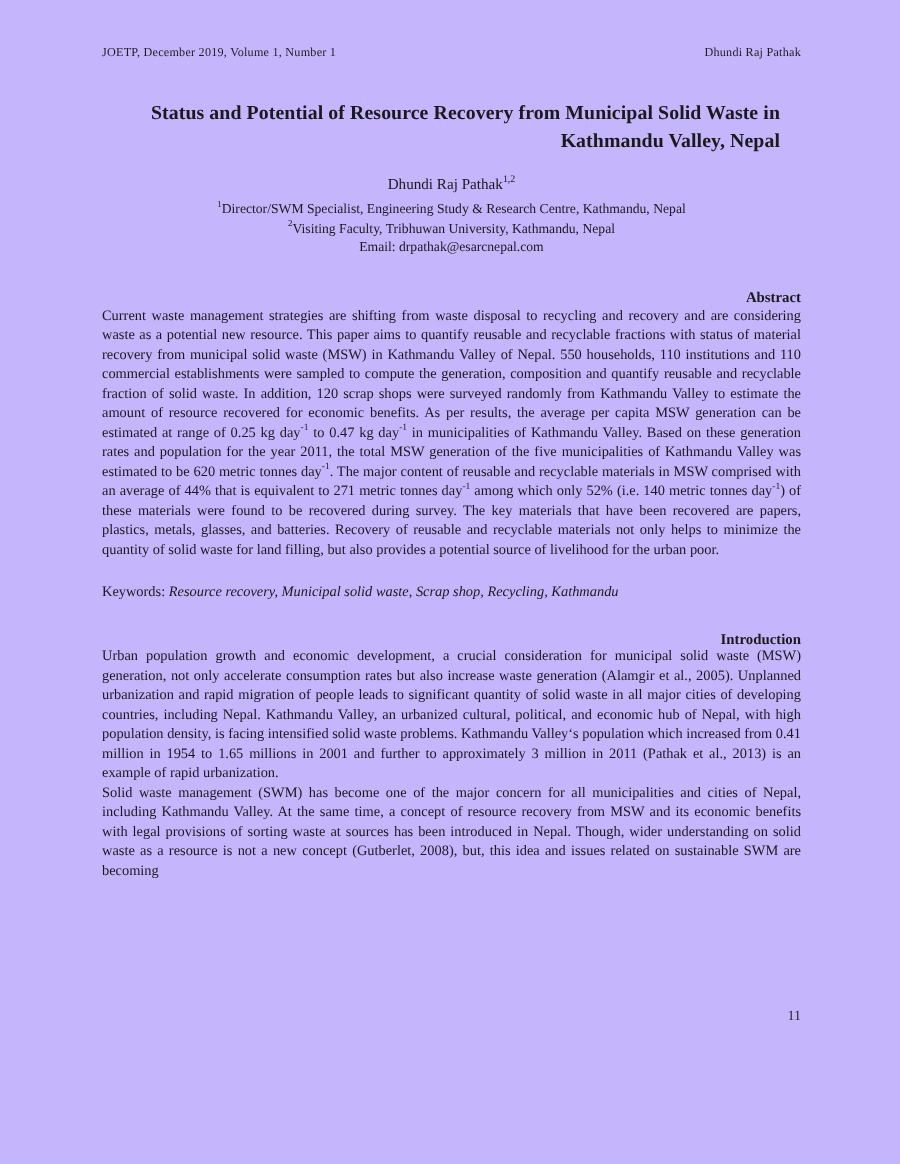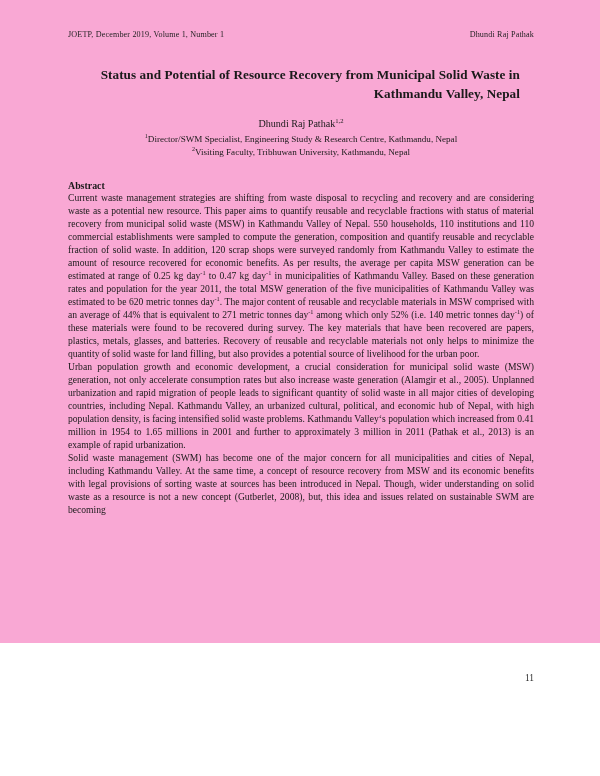--- a/index.html
+++ b/index.html
@@ -10,22 +10,22 @@
   body {
     width: 600px;
     height: 776px;
     font-family: "Liberation Serif", "DejaVu Serif", serif;
     color: #1a1a1a;
     overflow: hidden;
   }
   .page {
     position: relative;
     width: 600px;
-    height: 643px;
-    background: #f9a8d4;
+    height: 776px;
+    background: #c4b5fd;
     box-sizing: border-box;
   }
   .content {
     position: absolute;
     left: 68px;
     top: 30px;
     width: 466px;
   }
   .running-head {
     display: flex;
@@ -58,20 +58,21 @@
   }
   sup {
     font-size: 0.66em;
     vertical-align: super;
     line-height: 0;
   }
   .section-head {
     font-size: 9.9px;
     font-weight: bold;
     margin: 0;
+    text-align: right;
   }
   .abstract-head {
     margin-top: 22px;
     margin-bottom: 1px;
   }
   p.body-text {
     font-size: 9.6px;
     line-height: 1.355;
     text-align: justify;
     text-justify: inter-word;
@@ -114,27 +115,30 @@
       <span>JOETP, December 2019, Volume 1, Number 1</span>
       <span>Dhundi Raj Pathak</span>
     </div>
 
     <h1 class="title">Status and Potential of Resource Recovery from Municipal Solid Waste in Kathmandu Valley, Nepal</h1>
 
     <div class="author-block">
       <div class="author-name"><span>Dhundi Raj Pathak</span><sup>1,2</sup></div>
       <div class="affil"><sup>1</sup><span>Director/SWM Specialist, Engineering Study &amp; Research Centre, Kathmandu, Nepal</span></div>
       <div class="affil"><sup>2</sup><span>Visiting Faculty, Tribhuwan University, Kathmandu, Nepal</span></div>
+      <div class="email">Email: drpathak@esarcnepal.com</div>
     </div>
 
     <h2 class="section-head abstract-head">Abstract</h2>
 
     <p class="body-text"><span>Current waste management strategies are shifting from waste disposal to recycling and recovery and are considering waste as a potential new resource. This paper aims to quantify reusable and recyclable fractions with status of material recovery from municipal solid waste (MSW) in Kathmandu Valley of Nepal. 550 households, 110 institutions and 110 commercial establishments were sampled to compute the generation, composition and quantify reusable and recyclable fraction of solid waste. In addition, 120 scrap shops were surveyed randomly from Kathmandu Valley to estimate the amount of resource recovered for economic benefits. As per results, the average per capita MSW generation can be estimated at range of 0.25 kg day</span><sup>-1</sup><span> to 0.47 kg day</span><sup>-1</sup><span> in municipalities of Kathmandu Valley. Based on these generation rates and population for the year 2011, the total MSW generation of the five municipalities of Kathmandu Valley was estimated to be 620 metric tonnes day</span><sup>-1</sup><span>. The major content of reusable and recyclable materials in MSW comprised with an average of 44% that is equivalent to 271 metric tonnes day</span><sup>-1</sup><span> among which only 52% (i.e. 140 metric tonnes day</span><sup>-1</sup><span>) of these materials were found to be recovered during survey. The key materials that have been recovered are papers, plastics, metals, glasses, and batteries. Recovery of reusable and recyclable materials not only helps to minimize the quantity of solid waste for land filling, but also provides a potential source of livelihood for the urban poor.</span></p>
 
+    <p class="keywords"><span>Keywords:</span> <span class="kw-list">Resource recovery, Municipal solid waste, Scrap shop, Recycling, Kathmandu</span></p>
 
+    <h2 class="section-head intro-head">Introduction</h2>
 
     <p class="body-text intro-para">Urban population growth and economic development, a crucial consideration for municipal solid waste (MSW) generation, not only accelerate consumption rates but also increase waste generation (Alamgir et al., 2005). Unplanned urbanization and rapid migration of people leads to significant quantity of solid waste in all major cities of developing countries, including Nepal. Kathmandu Valley, an urbanized cultural, political, and economic hub of Nepal, with high population density, is facing intensified solid waste problems. Kathmandu Valley‘s population which increased from 0.41 million in 1954 to 1.65 millions in 2001 and further to approximately 3 million in 2011 (Pathak et al., 2013) is an example of rapid urbanization.</p>
 
     <p class="body-text intro-para-2">Solid waste management (SWM) has become one of the major concern for all municipalities and cities of Nepal, including Kathmandu Valley. At the same time, a concept of resource recovery from MSW and its economic benefits with legal provisions of sorting waste at sources has been introduced in Nepal. Though, wider understanding on solid waste as a resource is not a new concept (Gutberlet, 2008), but, this idea and issues related on sustainable SWM are becoming</p>
 
   </div>
 
   <div class="page-number">11</div>
 
 </div>

